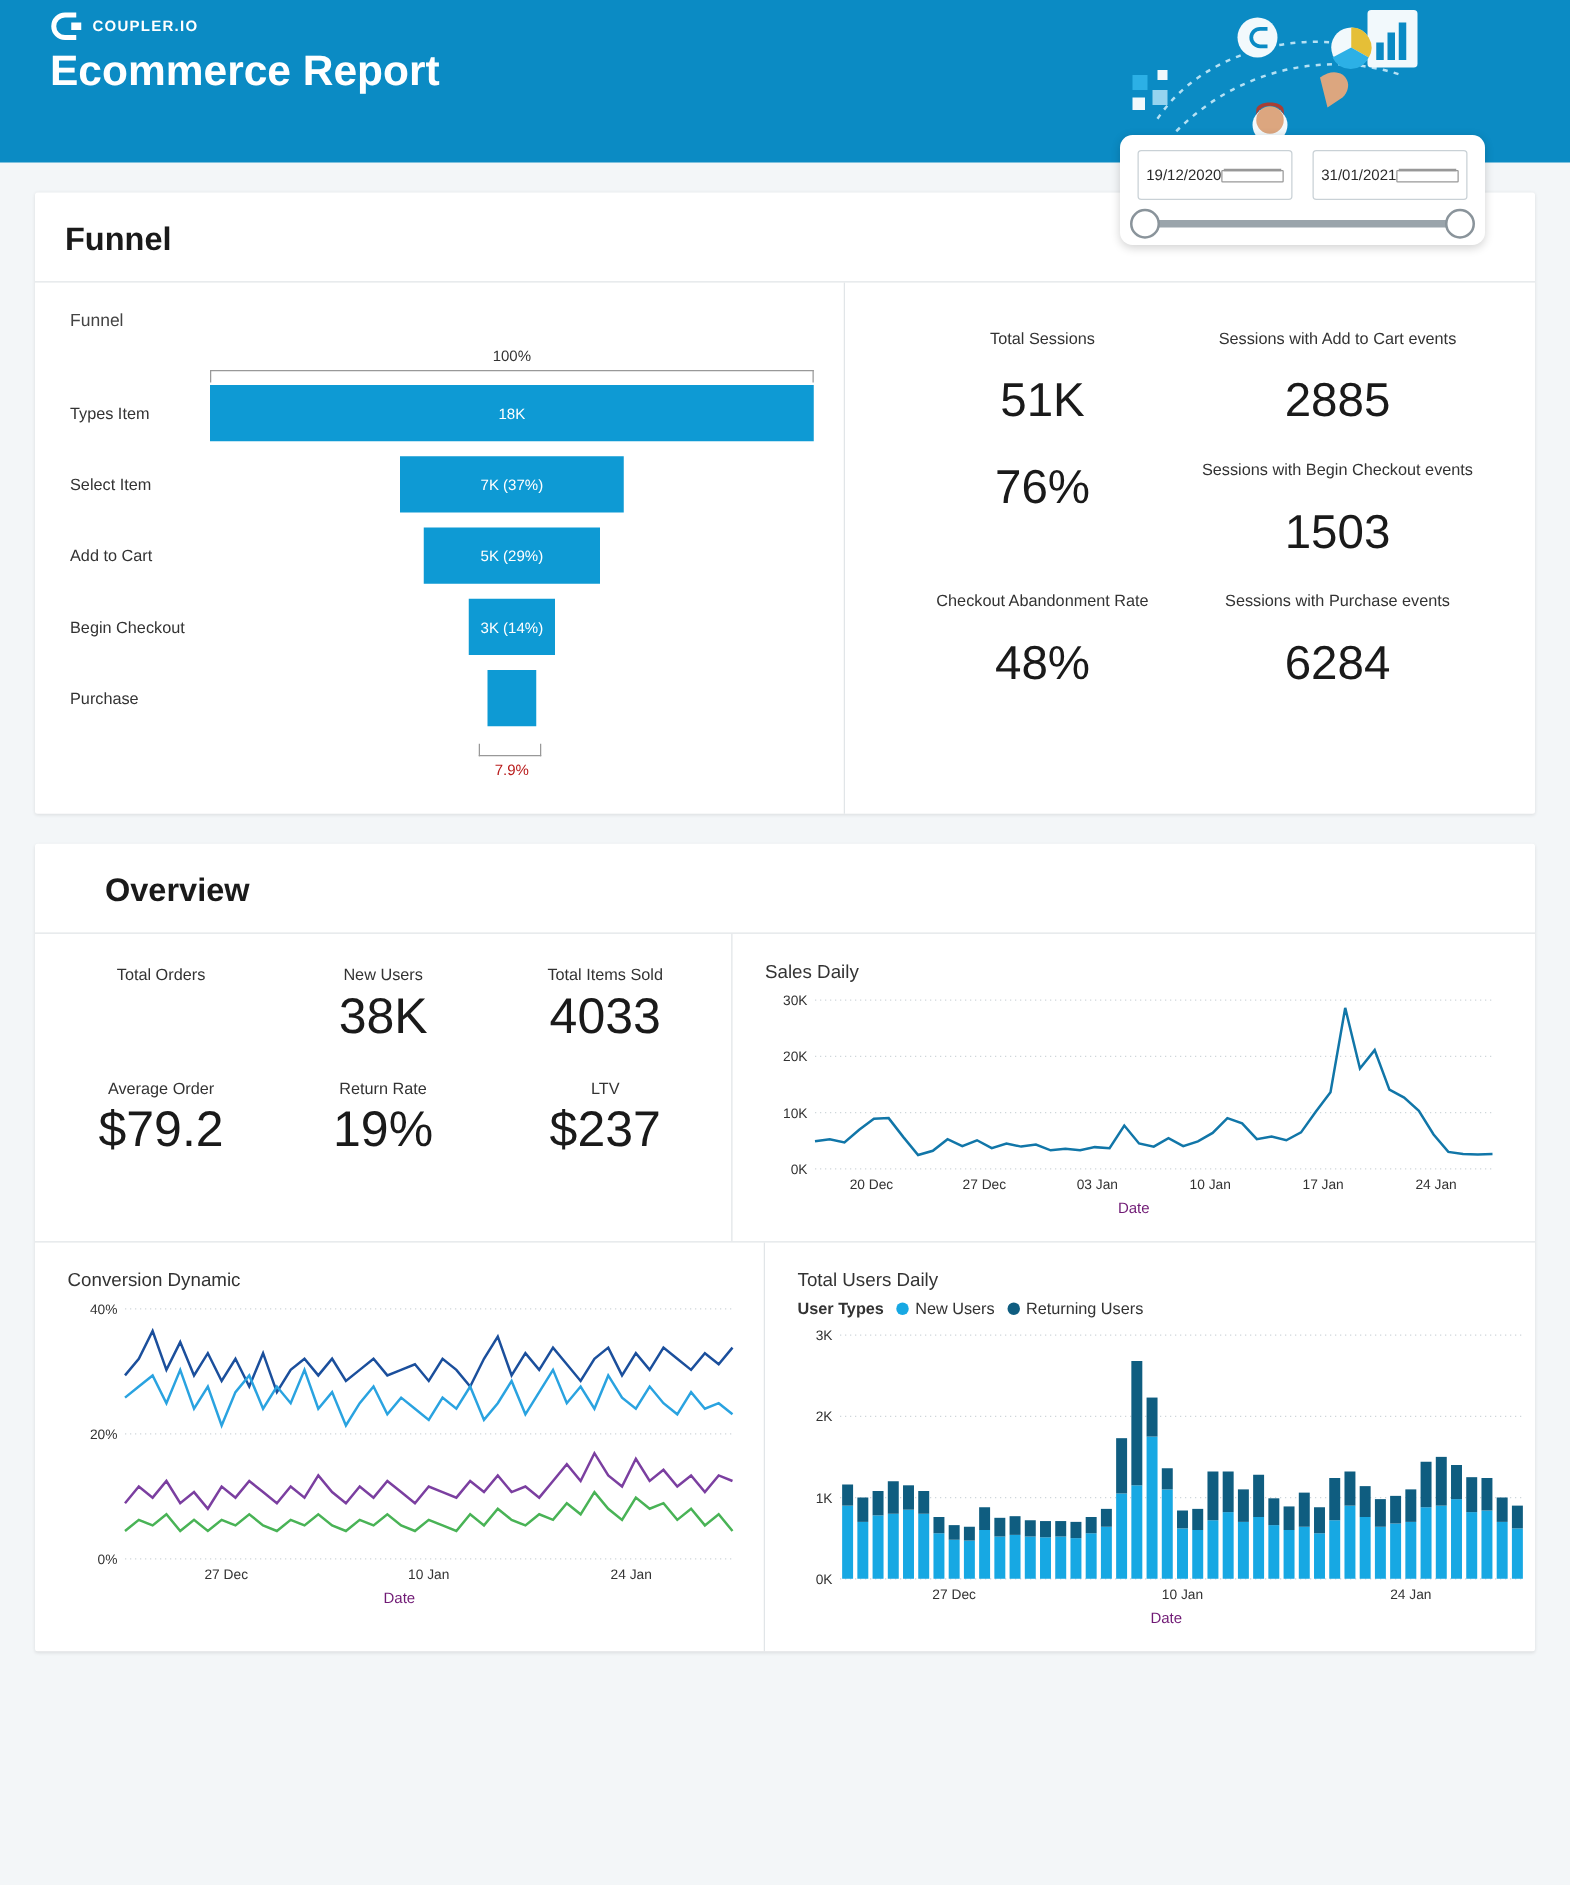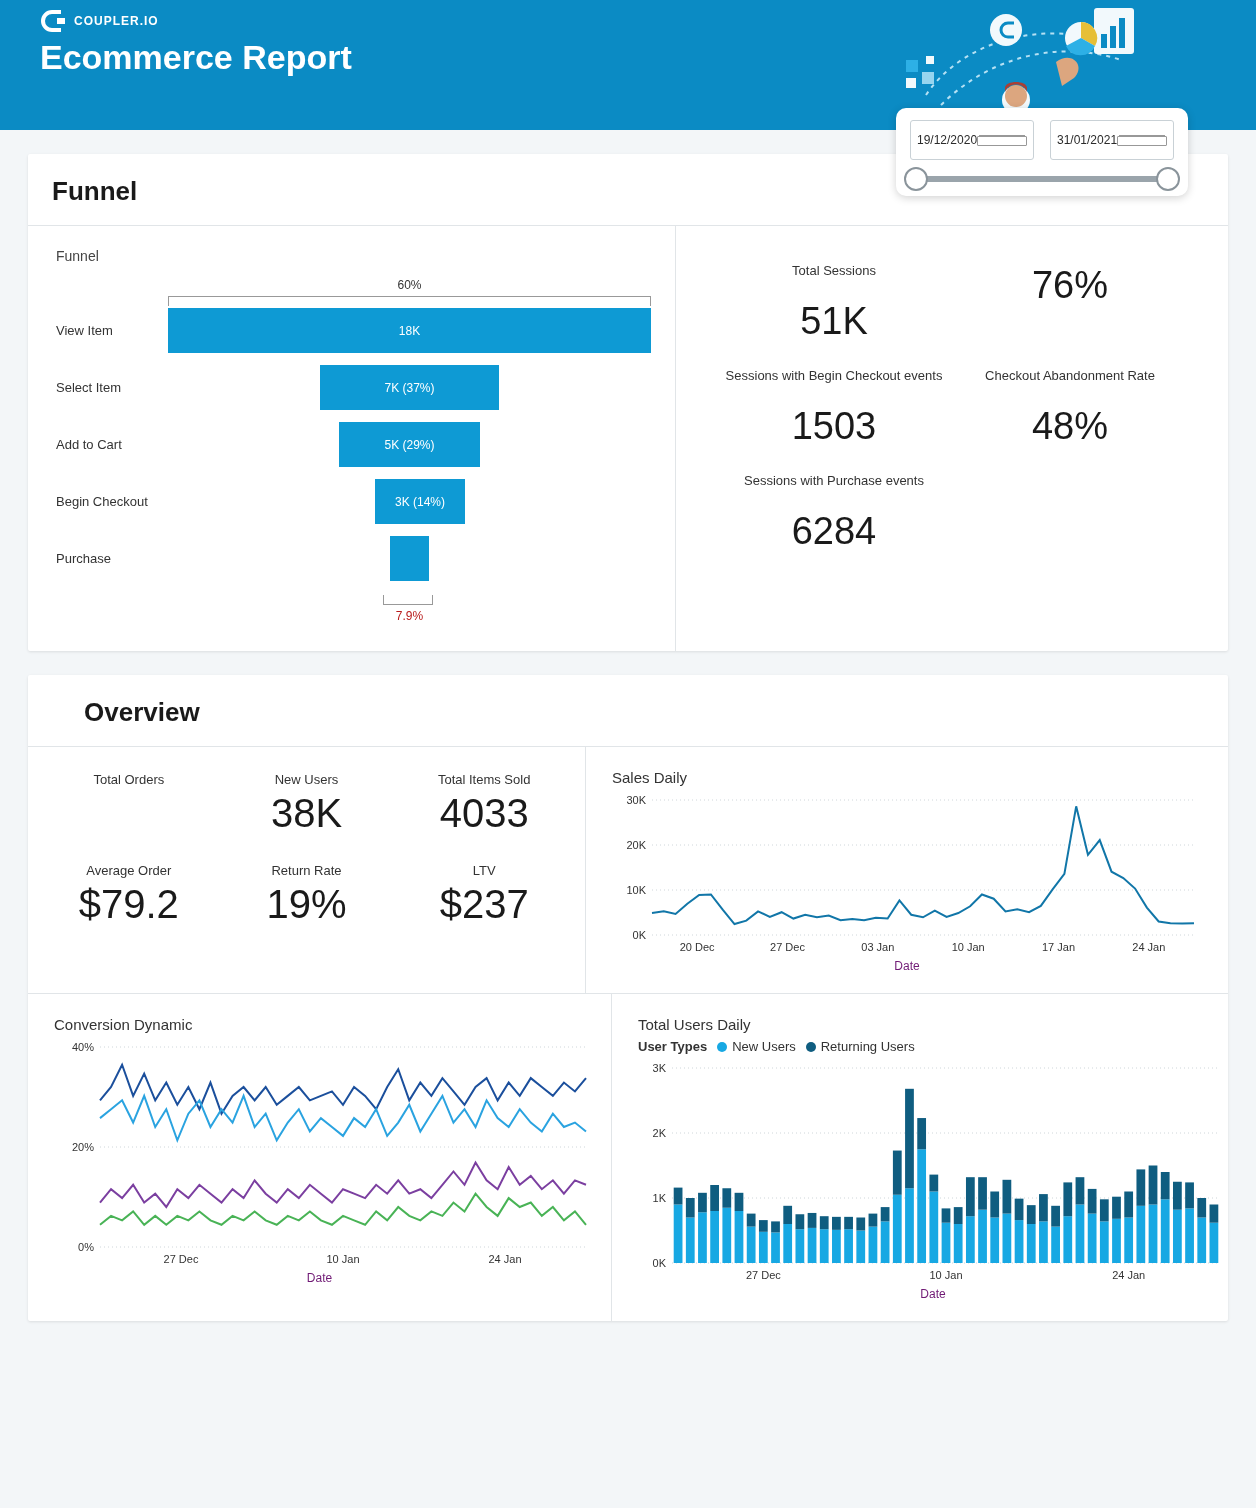--- a/index.html
+++ b/index.html
@@ -311,25 +311,25 @@
 
 <div class="panel">
   <h2 class="panel-title">Funnel</h2>
   <div class="divider"></div>
   <div class="split">
 
     <div class="col-left">
       <div class="sub-label">Funnel</div>
 
       <div class="funnel-wrap">
-        <div class="pct-top">60%</div>
+        <div class="pct-top">100%</div>
         <div class="bracket-top"></div>
 
         <div class="funnel-row">
-          <div class="funnel-label">View Item</div>
+          <div class="funnel-label">Types Item</div>
           <div class="funnel-bar-area">
             <div class="funnel-bar" style="left:0px; width:483px;">18K</div>
           </div>
         </div>
 
         <div class="funnel-row">
           <div class="funnel-label">Select Item</div>
           <div class="funnel-bar-area">
             <div class="funnel-bar" style="left:152px; width:179px;">7K (37%)</div>
           </div>
@@ -338,41 +338,45 @@
         <div class="funnel-row">
           <div class="funnel-label">Add to Cart</div>
           <div class="funnel-bar-area">
             <div class="funnel-bar" style="left:171px; width:141px;">5K (29%)</div>
           </div>
         </div>
 
         <div class="funnel-row">
           <div class="funnel-label">Begin Checkout</div>
           <div class="funnel-bar-area">
-            <div class="funnel-bar" style="left:207px; width:90px;">3K (14%)</div>
+            <div class="funnel-bar" style="left:207px; width:69px;">3K (14%)</div>
           </div>
         </div>
 
         <div class="funnel-row">
           <div class="funnel-label">Purchase</div>
           <div class="funnel-bar-area">
             <div class="funnel-bar" style="left:222px; width:39px;"></div>
           </div>
         </div>
 
         <div class="bracket-bottom"></div>
         <div class="pct-bottom">7.9%</div>
       </div>
     </div>
 
     <div class="col-right">
       <div class="kpi-grid">
         <div class="kpi">
           <div class="kpi-label">Total Sessions</div>
           <div class="kpi-value">51K</div>
+        </div>
+        <div class="kpi">
+          <div class="kpi-label">Sessions with Add to Cart events</div>
+          <div class="kpi-value">2885</div>
         </div>
         <div class="kpi">
           <div class="kpi-value">76%</div>
         </div>
         <div class="kpi">
           <div class="kpi-label">Sessions with Begin Checkout events</div>
           <div class="kpi-value">1503</div>
         </div>
         <div class="kpi">
           <div class="kpi-label">Checkout Abandonment Rate</div>

